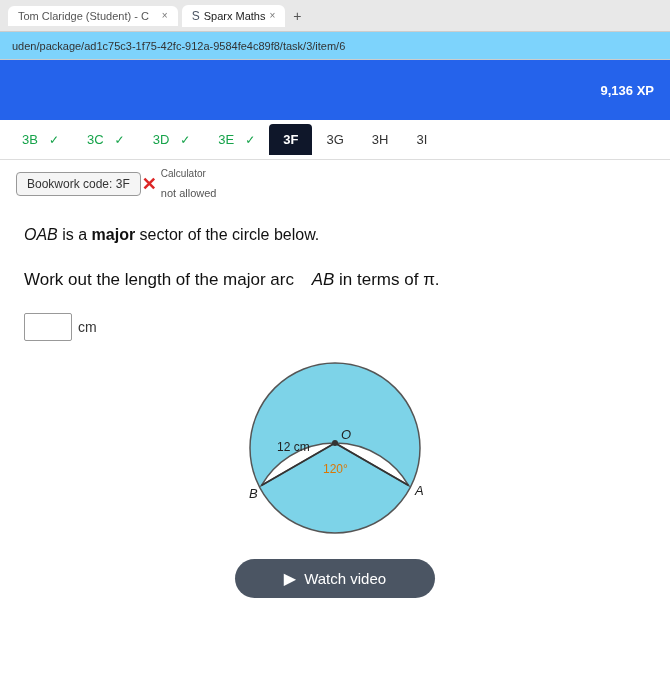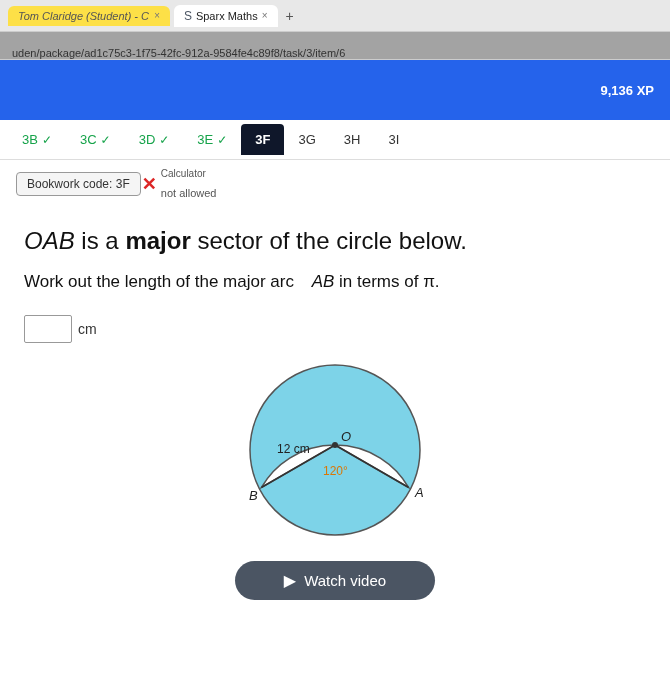--- a/index.html
+++ b/index.html
@@ -20,29 +20,28 @@
       padding: 0 8px;
       gap: 6px;
       border-bottom: 1px solid #ccc;
     }
     .tab-area {
       display: flex;
       align-items: center;
       gap: 4px;
     }
     .tab-inactive {
-      background: #fde047;
+      background: #ffffff;
       border-radius: 6px 6px 0 0;
       padding: 4px 10px;
       font-size: 11px;
       color: #555;
       display: flex;
       align-items: center;
-      gap: 5px;
-      font-style: italic;
+      gap: 13px;
     }
     .tab-active {
       background: #fff;
       border-radius: 6px 6px 0 0;
       padding: 4px 10px;
       font-size: 11px;
       color: #222;
       display: flex;
       align-items: center;
       gap: 4px;
@@ -51,24 +50,24 @@
       font-size: 10px;
       color: #777;
       cursor: pointer;
     }
     .tab-plus {
       font-size: 14px;
       color: #555;
       margin-left: 4px;
     }
     .address-bar {
-      background: #a3a3a3;
+      background: #7dd3fc;
       height: 28px;
       display: flex;
-      align-items: flex-end;
+      align-items: center;
       padding: 0 12px;
       font-size: 11px;
       color: #333;
       border-bottom: 1px solid #ccc;
     }
 
     
     .sparx-header {
       background: #2563eb;
       height: 60px;
@@ -93,21 +92,21 @@
       height: 40px;
       gap: 0;
     }
     .nav-tab {
       padding: 8px 14px;
       font-size: 13px;
       color: #333;
       cursor: pointer;
       display: flex;
       align-items: center;
-      gap: 4px;
+      gap: 11px;
       white-space: nowrap;
     }
     .nav-tab.active {
       background: #0f172a;
       color: #fff;
       border-radius: 4px 4px 0 0;
       font-weight: bold;
     }
     .nav-tab.completed {
       color: #16a34a;
@@ -145,23 +144,23 @@
       font-size: 18px;
       font-weight: bold;
     }
 
     
     .main-content {
       padding: 16px 24px;
       background: #fff;
     }
     .question-text {
-      font-size: 24px;
+      font-size: 16px;
       color: #111;
-      margin-bottom: 10px;
+      margin-bottom: 20px;
       line-height: 1.5;
     }
     .question-text .bold {
       font-weight: bold;
     }
     .question-sub {
       font-size: 17px;
       color: #111;
       margin-bottom: 20px;
       line-height: 1.5;

